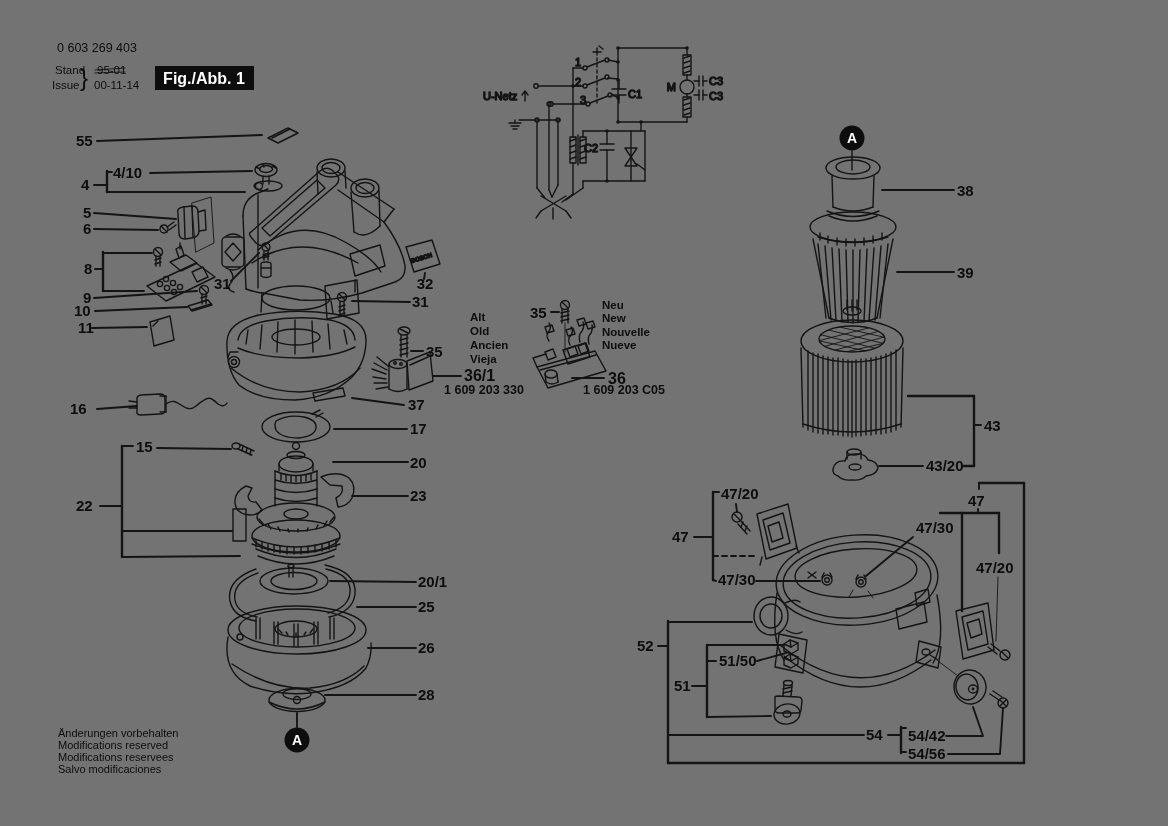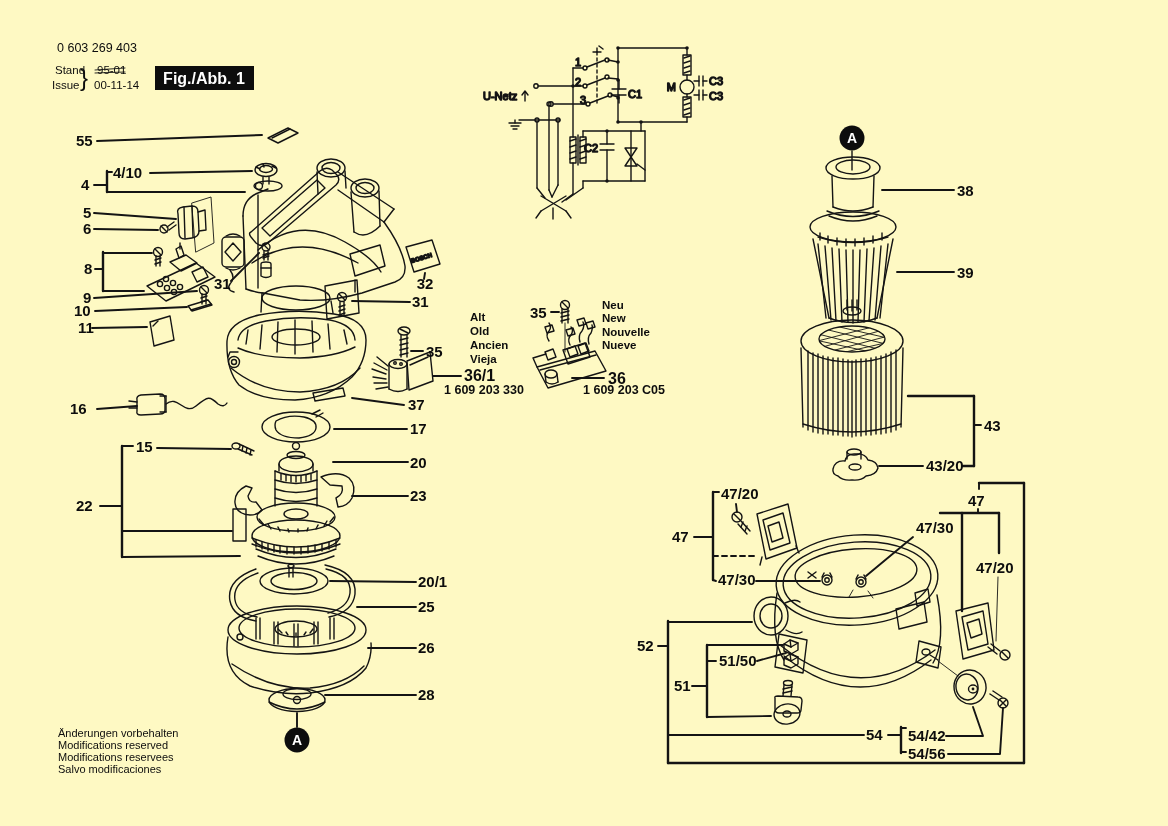--- a/index.html
+++ b/index.html
@@ -1,16 +1,16 @@
 <!DOCTYPE html>
 <html><head>
 <meta charset="utf-8">
 <style>
   html,body{margin:0;padding:0;background:#ffffff;}
-  .page{width:1168px;height:826px;position:relative;background:#fef9c3;}
+  .page{width:1168px;height:826px;position:relative;background:#737373;}
   svg{display:block}
   text{font-family:"Liberation Sans","DejaVu Sans",sans-serif;fill:#0d0d0d;}
   .co{font-size:15px;font-weight:700}
   .co-lg{font-size:16px;font-weight:700}
   .sm{font-size:11.5px;font-weight:700}
   .pn{font-size:12.5px;font-weight:700}
   .hdr{font-size:12.5px}
   .hdr-sm{font-size:11.5px}
   .brace{font-size:24px;font-weight:400}
   .fig{font-size:16px;font-weight:700;fill:#ffffff}

